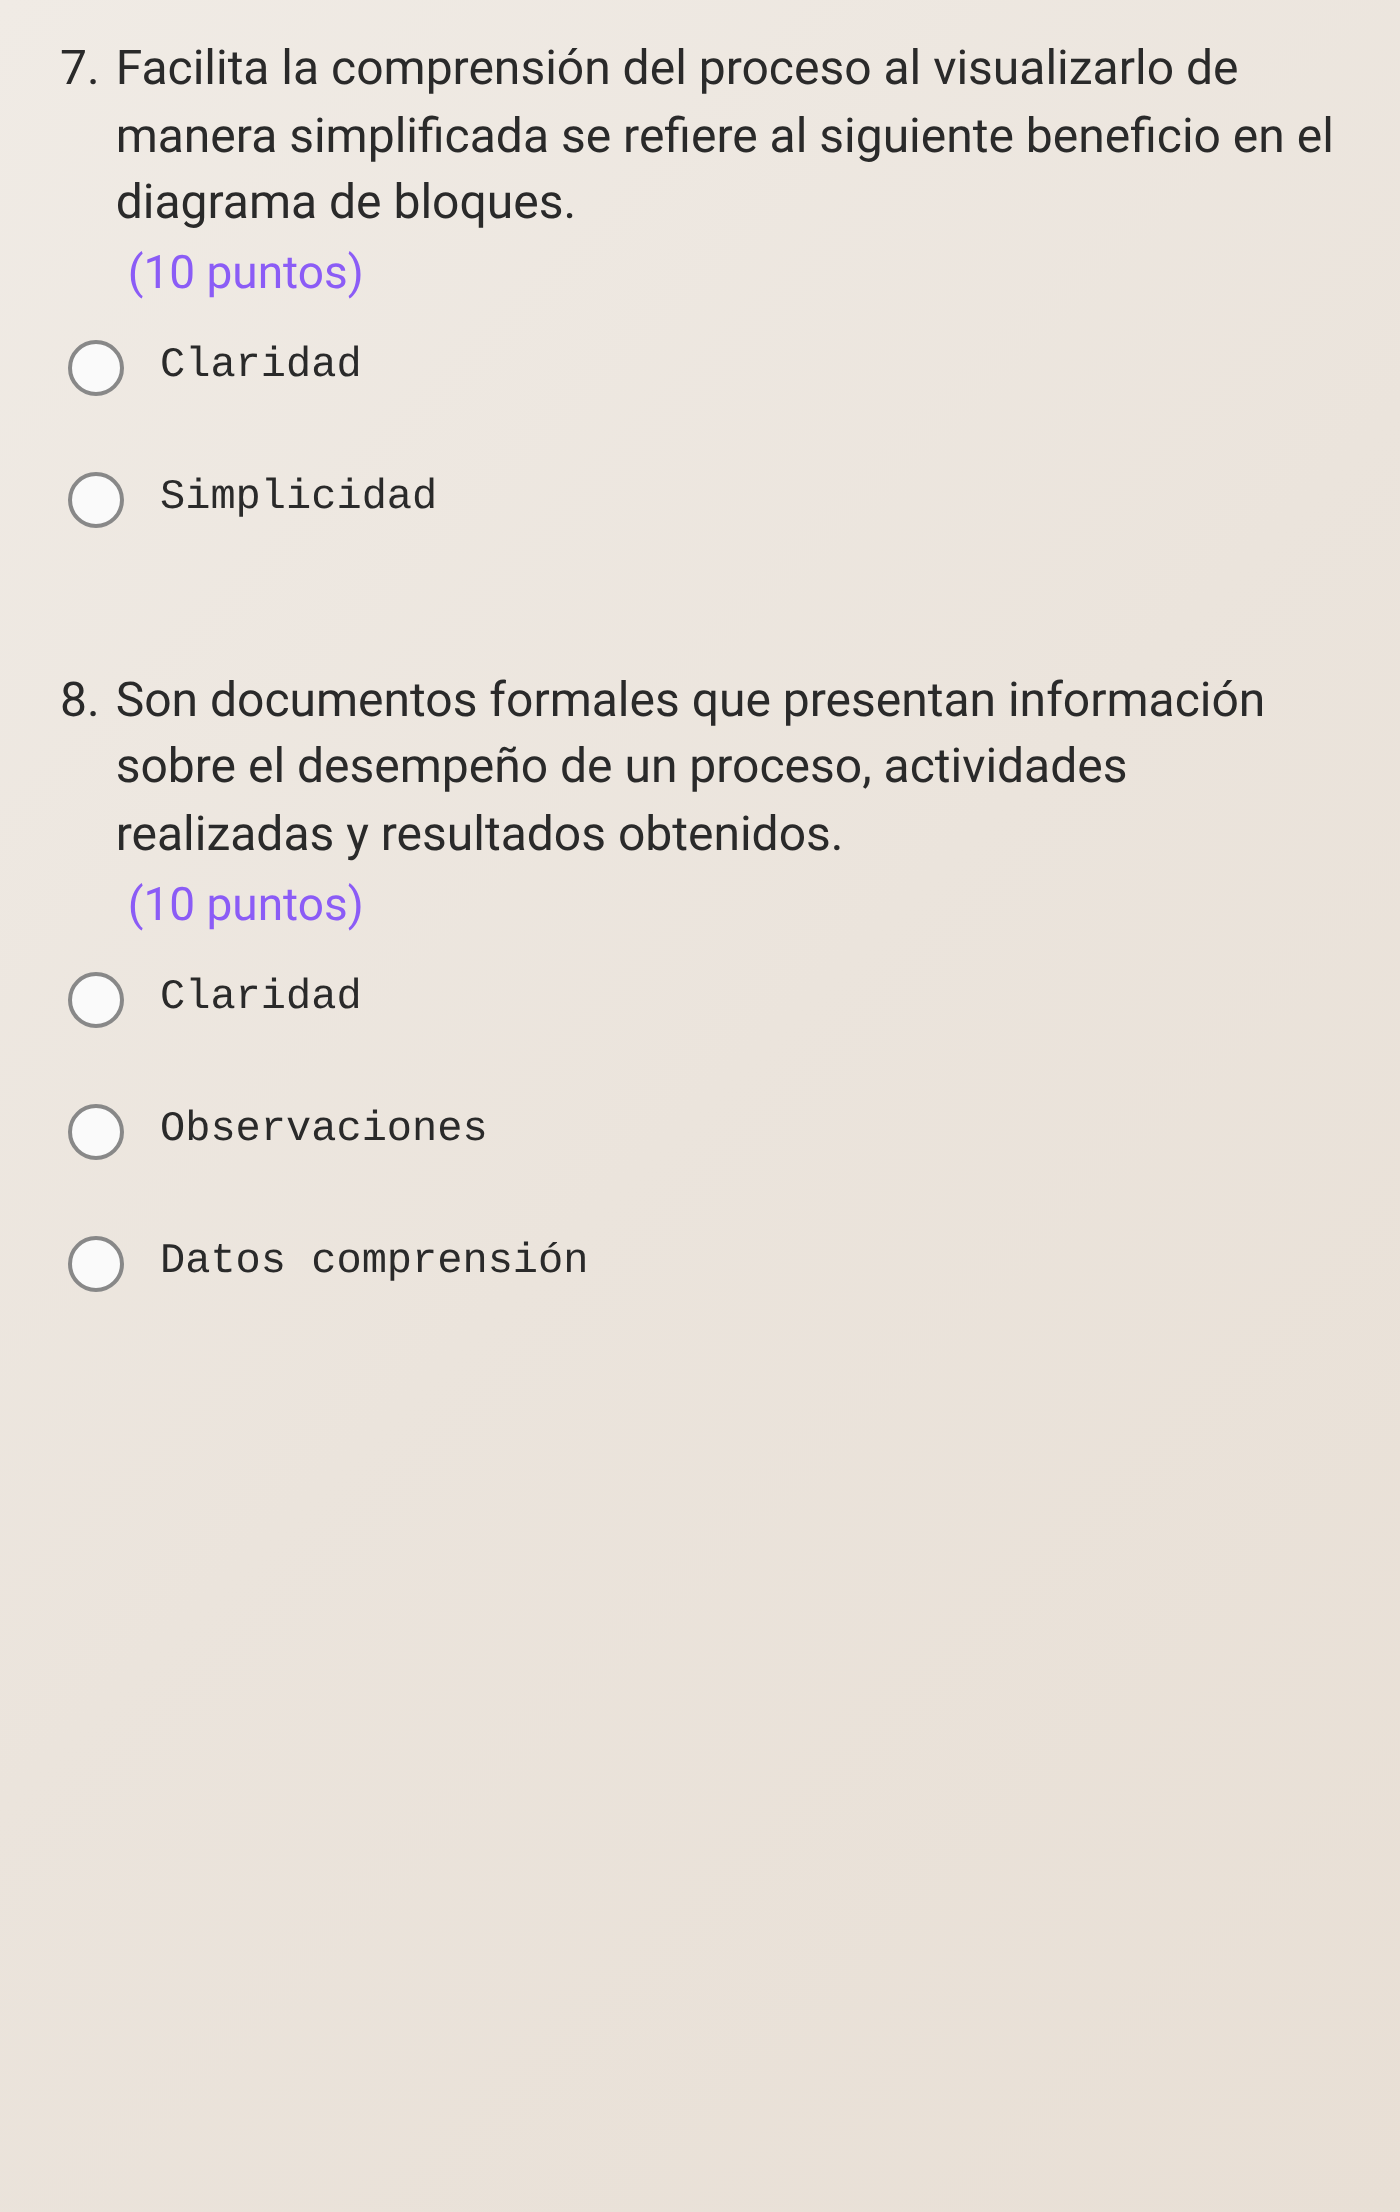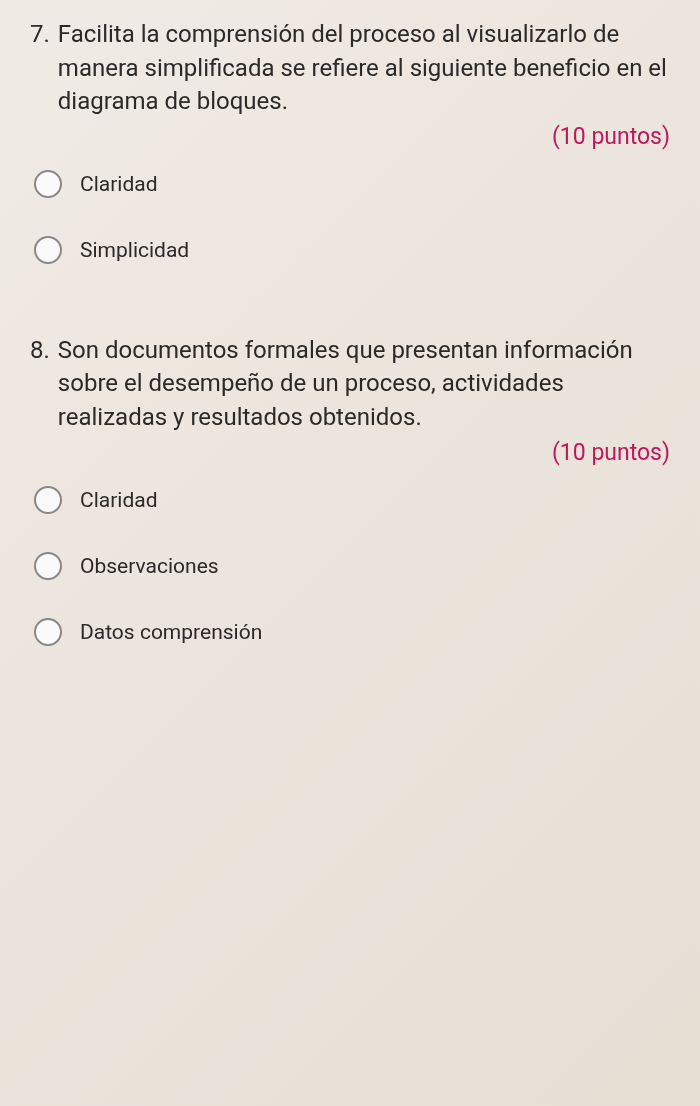--- a/index.html
+++ b/index.html
@@ -32,29 +32,29 @@
     .question-text-wrapper {
       flex: 1;
     }
     .question-text {
       font-size: 24px;
       color: #2a2a2a;
       line-height: 1.4;
     }
     .question-points {
       font-size: 23px;
-      color: #be185d;
+      color: #8b5cf6;
       margin-top: 4px;
       display: block;
       margin-left: 6px;
-      text-align: right;
     }
     .options {
       margin-top: 20px;
       margin-left: 4px;
+      font-family: Liberation Mono, monospace;
     }
     .option {
       display: flex;
       align-items: center;
       margin-bottom: 38px;
       cursor: pointer;
     }
     .radio {
       width: 28px;
       height: 28px;

